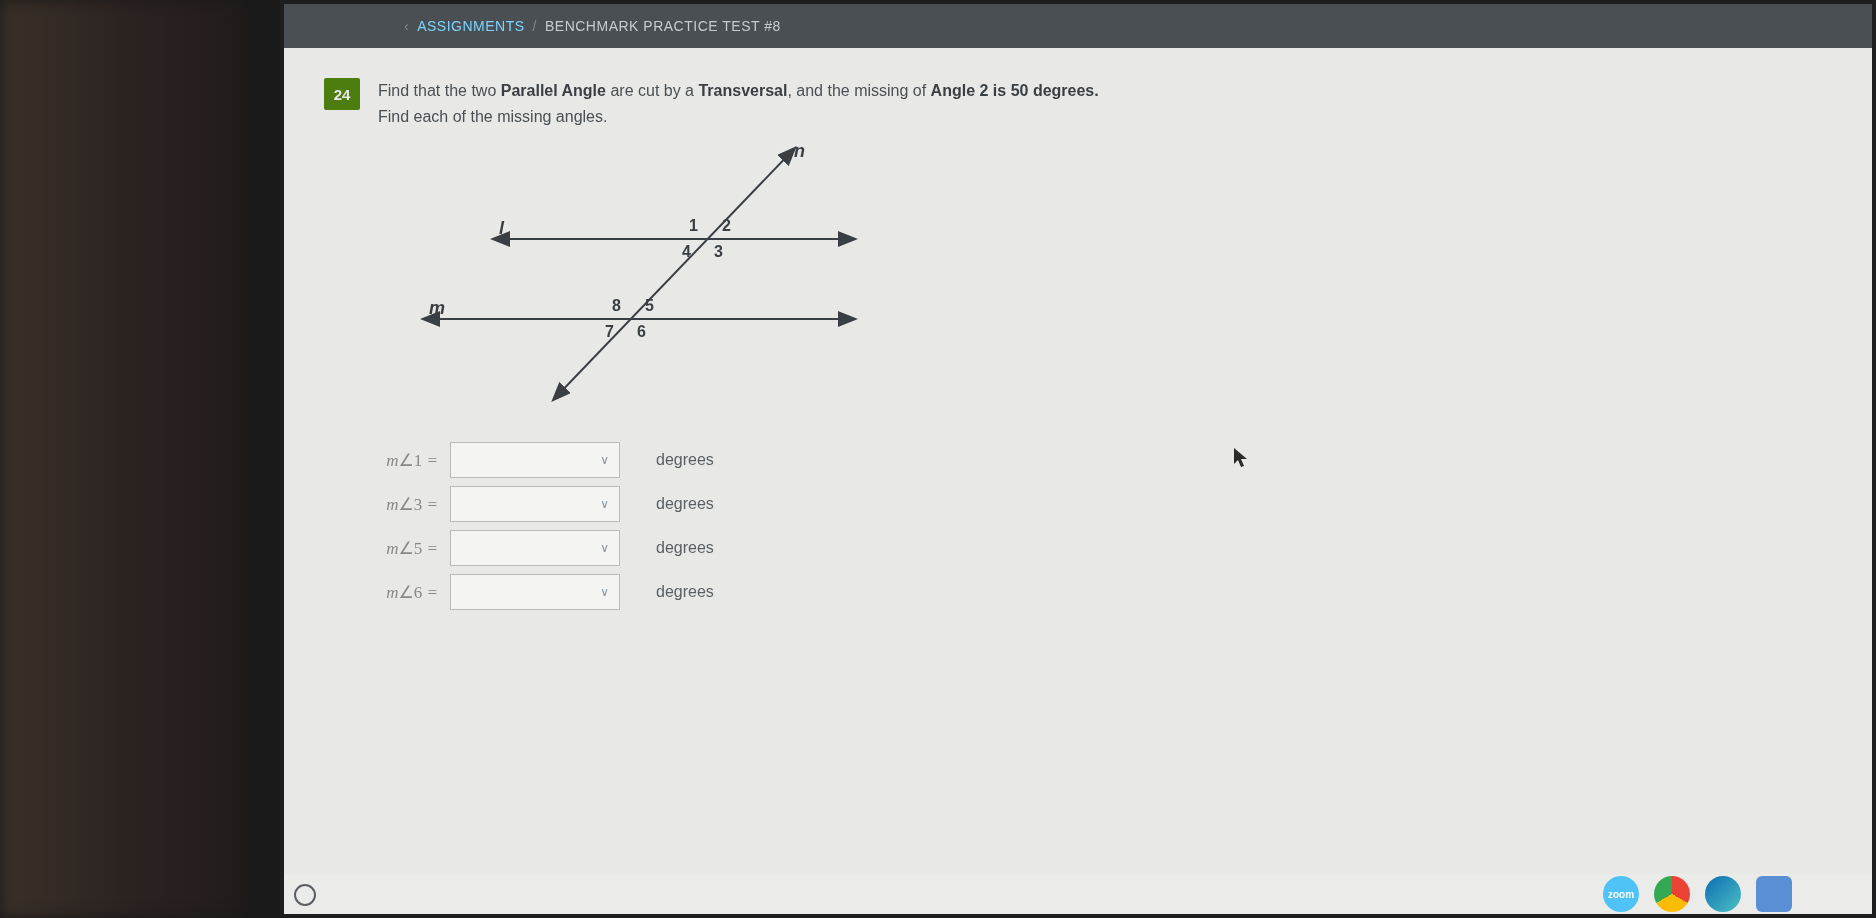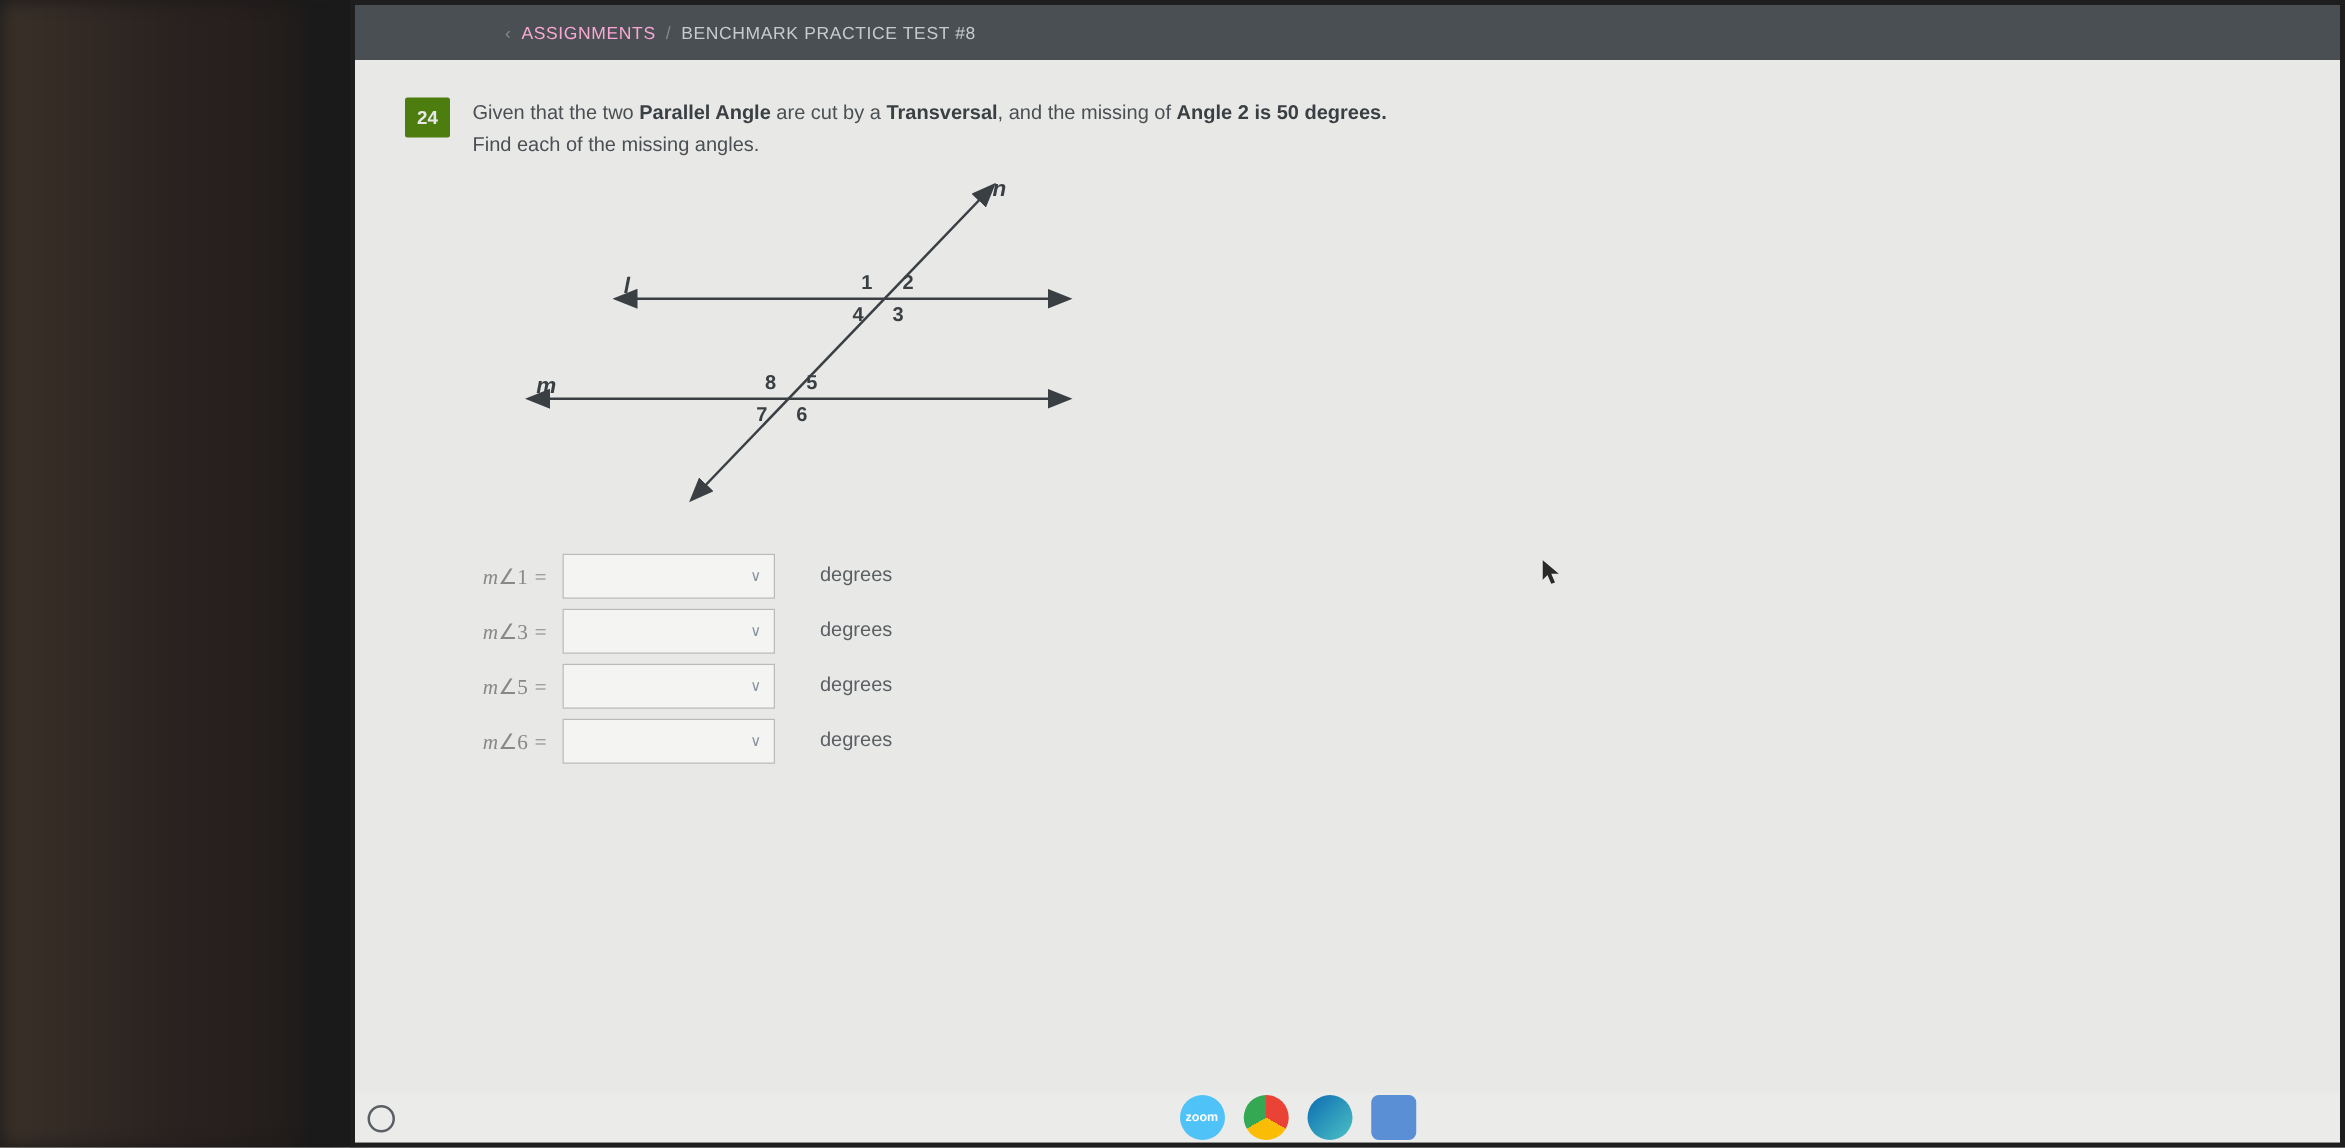--- a/index.html
+++ b/index.html
@@ -54,21 +54,21 @@
       background: #4a4f54;
       color: #c8cbcd;
       height: 44px;
       display: flex;
       align-items: center;
       padding-left: 120px;
       font-size: 14px;
       letter-spacing: 0.5px;
     }
     .breadcrumb-link {
-      color: #f9a8d4;
+      color: #7dd3fc;
       cursor: pointer;
     }
     .breadcrumb-sep {
       margin: 0 8px;
       color: #888;
     }
     .breadcrumb-chevron {
       margin-right: 8px;
       color: #888;
     }
@@ -158,21 +158,21 @@
     }
     .taskbar {
       position: absolute;
       bottom: 0;
       left: 0;
       right: 0;
       height: 40px;
       background: rgba(240,240,240,0.4);
       display: flex;
       align-items: center;
-      justify-content: center;
+      justify-content: flex-end;
       padding-right: 80px;
       gap: 15px;
     }
     .taskbar-icon {
       width: 36px;
       height: 36px;
       border-radius: 50%;
       display: flex;
       align-items: center;
       justify-content: center;
@@ -207,21 +207,21 @@
         <span class="breadcrumb-link">ASSIGNMENTS</span>
         <span class="breadcrumb-sep">/</span>
         <span>BENCHMARK PRACTICE TEST #8</span>
       </div>
 
       <div class="content-area">
 
         <div class="question-header">
           <div class="question-number">24</div>
           <div class="question-text">
-            <span>Given that the two </span><span class="bold">Parallel Angle</span><span> are cut by a </span><span class="bold">Transversal</span><span>, and the missing of </span><span class="bold">Angle 2 is 50 degrees.</span>
+            <span>Find that the two </span><span class="bold">Parallel Angle</span><span> are cut by a </span><span class="bold">Transversal</span><span>, and the missing of </span><span class="bold">Angle 2 is 50 degrees.</span>
             <br>
             <span>Find each of the missing angles.</span>
           </div>
         </div>
 
         <div class="diagram-container">
           <svg width="500" height="270" viewBox="0 0 500 270">
             <defs>
               <marker id="arrowhead" markerWidth="10" markerHeight="8" refX="8" refY="4" orient="auto">
                 <polygon points="0 0, 10 4, 0 8" fill="#3a3f44"></polygon>

